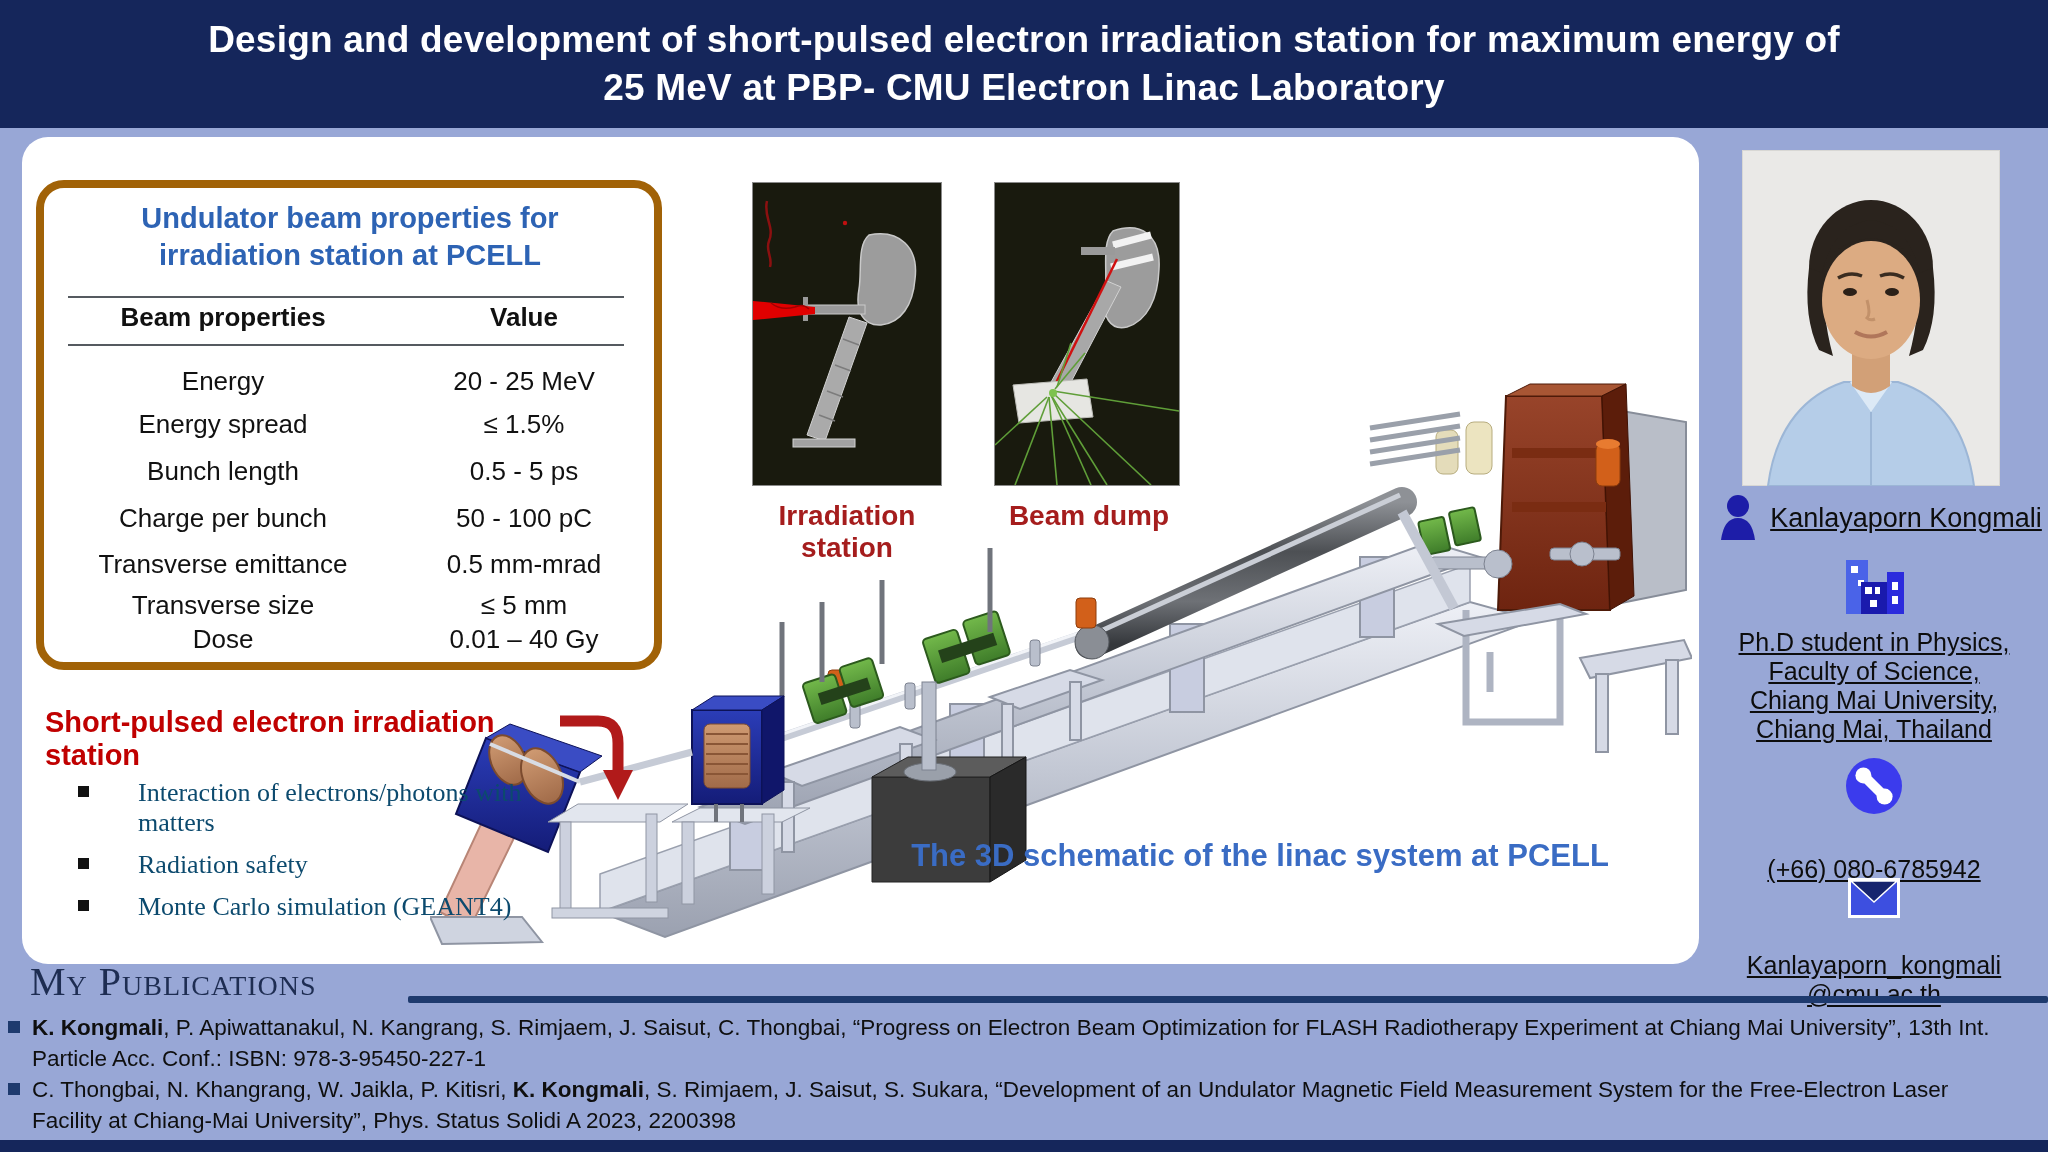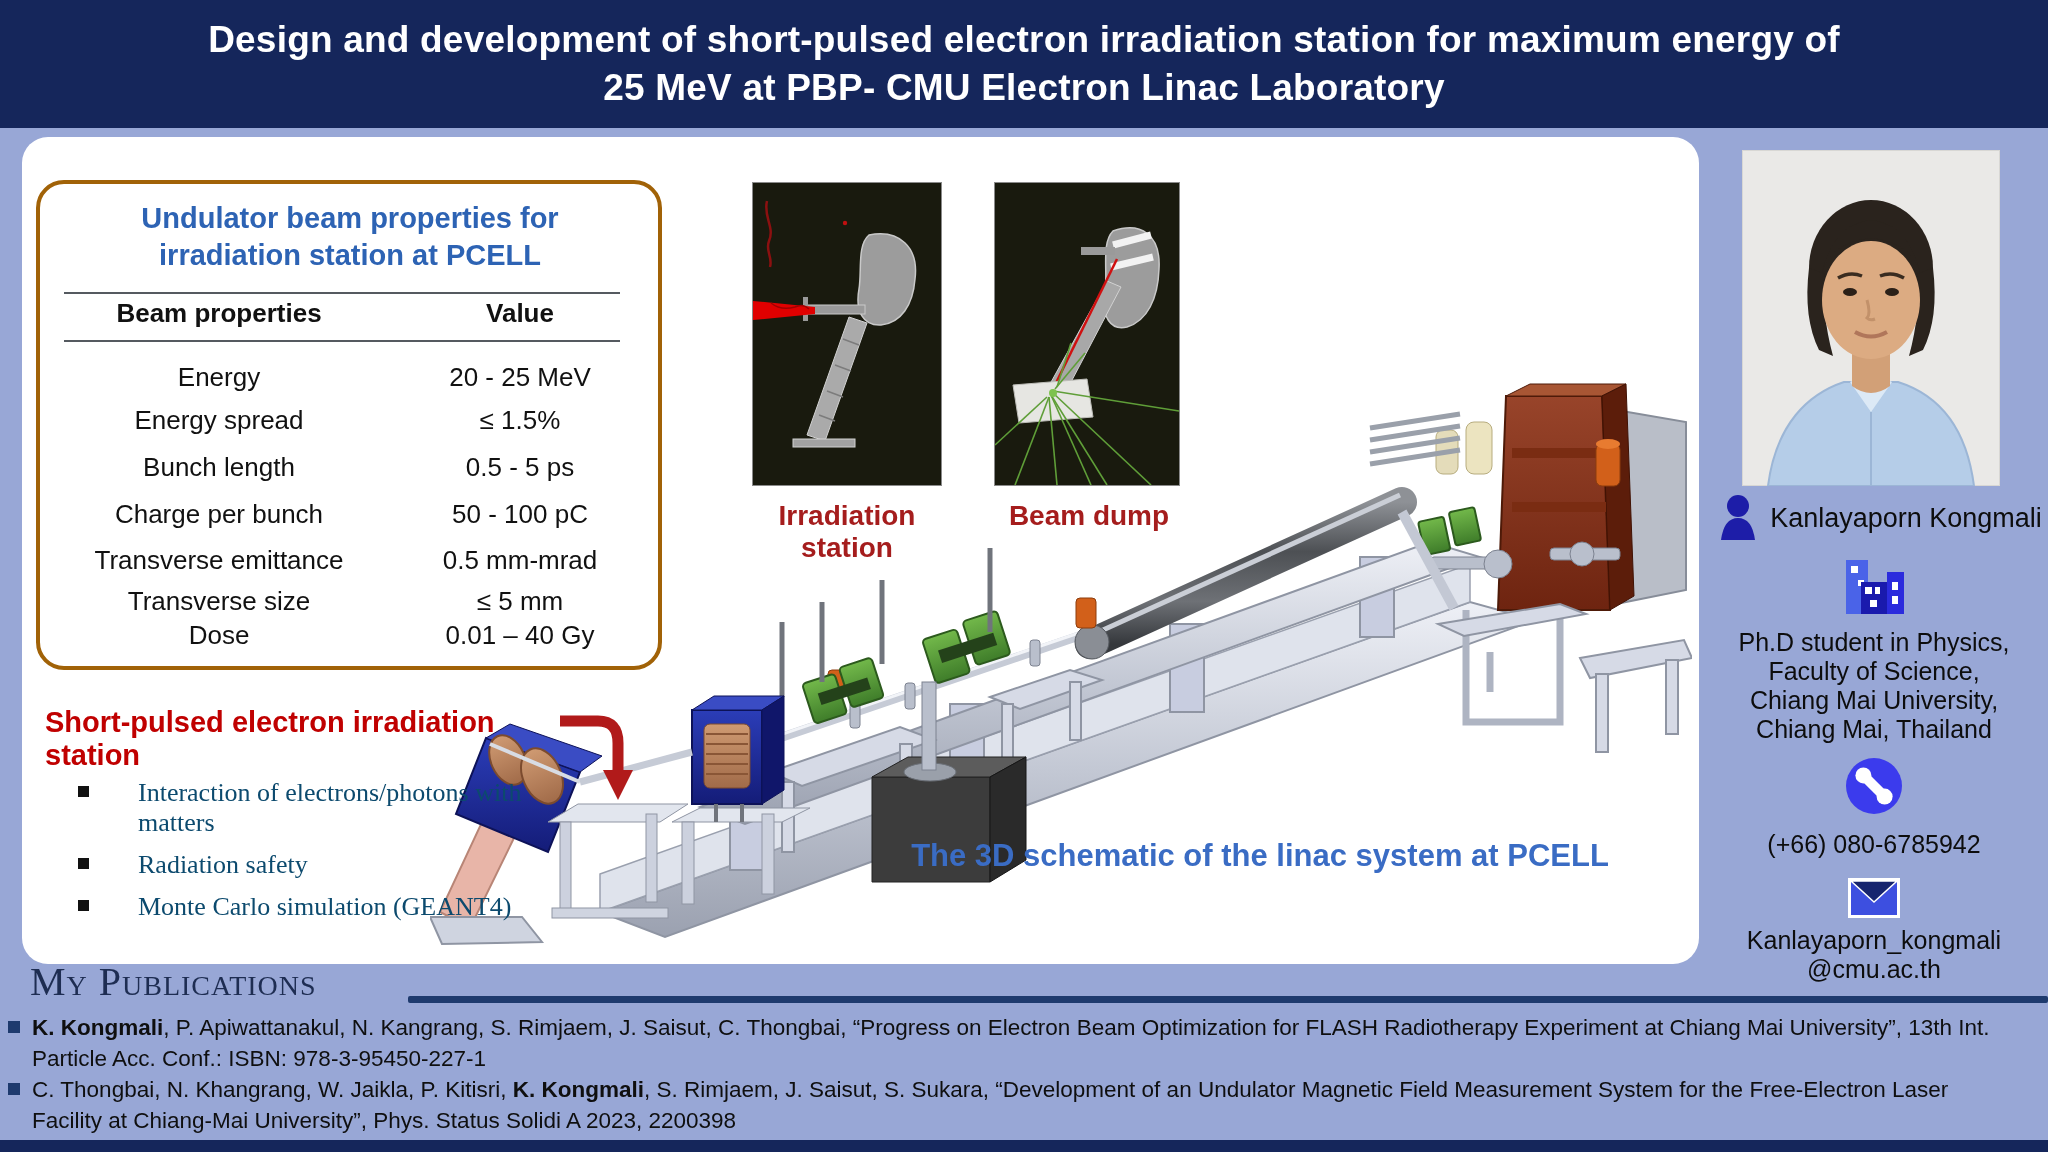--- a/index.html
+++ b/index.html
@@ -10,21 +10,21 @@
   
   .header{left:0;top:0;width:2048px;height:128px;background:#15265b;color:#ffffff;
           display:flex;flex-direction:column;justify-content:center;align-items:center;}
   .header .t1,.header .t2{font-weight:bold;font-size:37px;line-height:48px;letter-spacing:.2px;}
 
   
   .card{left:22px;top:137px;width:1677px;height:827px;background:#ffffff;border-radius:26px;}
 
   
   .beam-box{left:36px;top:180px;width:626px;height:490px;background:#ffffff;
-            border:4px solid #a16207;border-radius:28px;box-sizing:border-box;}
+            border:8px solid #a16207;border-radius:28px;box-sizing:border-box;}
   .beam-title{left:60px;top:200px;width:580px;text-align:center;color:#2d63b4;
               font-weight:bold;font-size:29px;line-height:37px;}
   .rule{background:#555a60;height:2px;}
   .thead{font-weight:bold;font-size:27px;color:#111;}
   .trow{position:absolute;width:626px;font-size:26px;color:#111;}
   .tcell-p{position:absolute;left:14px;width:330px;text-align:center;}
   .tcell-v{position:absolute;left:352px;width:256px;text-align:center;}
 
   
   .sim{background:#191a0e;border:1px solid #8a8a8a;}
@@ -33,24 +33,24 @@
   
   .callout-heading{color:#c00000;font-weight:bold;font-size:29px;}
   .bullets{list-style:none;margin:0;padding:0;font-family:"Liberation Serif", serif;
            font-size:26px;color:#0c4a6e;}
   .bullets li{position:relative;padding-left:62px;margin-bottom:12px;}
   .bullets li::before{content:"";position:absolute;left:2px;top:8px;width:11px;height:11px;background:#111;}
 
   .schematic-caption{color:#3a6cc4;font-weight:bold;font-size:31px;text-align:center;}
 
   
-  .side-text{color:#0d0d0d;text-align:center;}
+  .side-text{color:#0d0d0d;text-align:center;text-decoration:underline;}
   .name{font-size:27px;}
   .affil{font-size:25px;line-height:29px;}
-  .contact{font-size:25px;}
+  .contact{font-size:25px;margin-top:25px;}
 
   
   .pub-title{font-family:"Liberation Serif", serif;font-variant:small-caps;
              color:#1e2d52;font-size:40px;letter-spacing:1px;}
   .pub-rule{background:#1e3a6e;height:7px;border-radius:2px;}
   .pubs{list-style:none;margin:0;padding:0;width:2012px;font-size:22.5px;line-height:31px;color:#0f0f0f;}
   .pubs li{position:relative;padding-left:24px;}
   .pubs li::before{content:"";position:absolute;left:0;top:9px;width:12px;height:12px;background:#1e3a6e;}
   .pubs b{font-weight:bold;}
 

